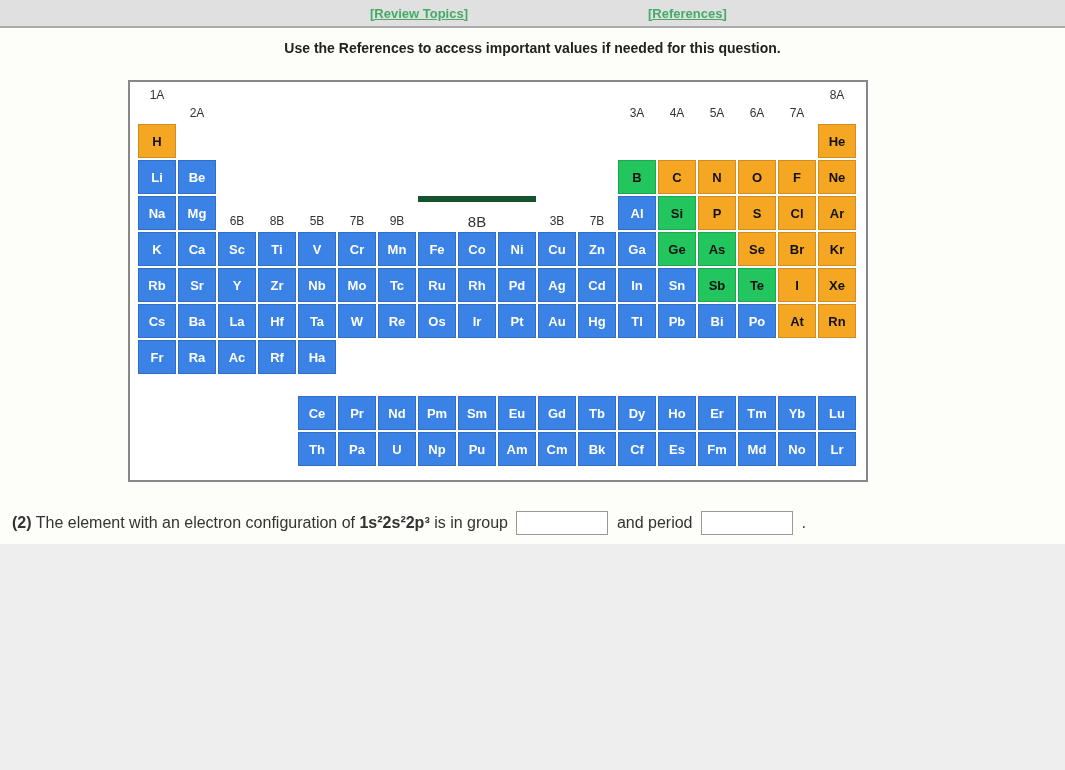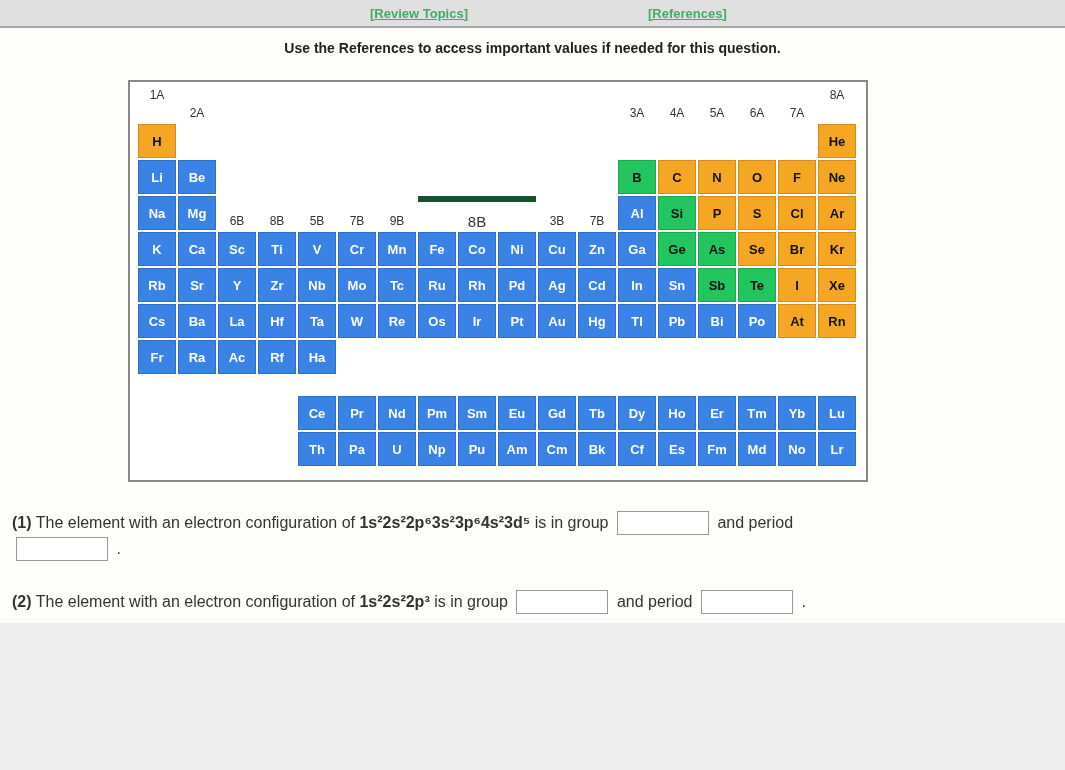--- a/index.html
+++ b/index.html
@@ -160,30 +160,20 @@
       <div class="el c-blue" style="grid-column:12;grid-row:12">Bk</div>
       <div class="el c-blue" style="grid-column:13;grid-row:12">Cf</div>
       <div class="el c-blue" style="grid-column:14;grid-row:12">Es</div>
       <div class="el c-blue" style="grid-column:15;grid-row:12">Fm</div>
       <div class="el c-blue" style="grid-column:16;grid-row:12">Md</div>
       <div class="el c-blue" style="grid-column:17;grid-row:12">No</div>
       <div class="el c-blue" style="grid-column:18;grid-row:12">Lr</div>
     </div>
   </div>
 
-  <div class="q">
-    <b>(1)</b>
-    <span>The element with an electron configuration of </span>
-    <b class="formula">1s²2s²2p⁶3s²3p⁶4s²3d⁵</b>
-    <span> is in group </span>
-    <input type="text" style="">
-    <span> and period </span><br>
-    <input type="text" style="">
-    <span>.</span>
-  </div>
 
   <div class="q">
     <b>(2)</b>
     <span>The element with an electron configuration of </span>
     <b class="formula">1s²2s²2p³</b>
     <span> is in group </span>
     <input type="text" style="">
     <span> and period </span>
     <input type="text" style="">
     <span>.</span>

